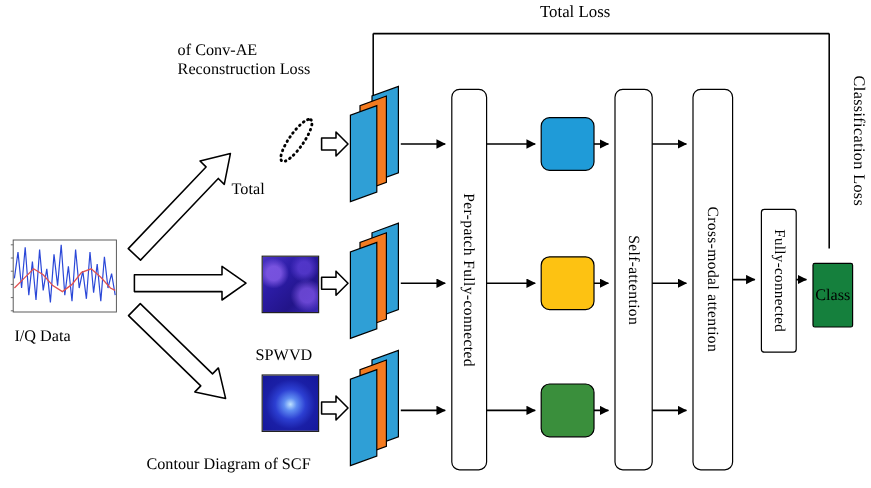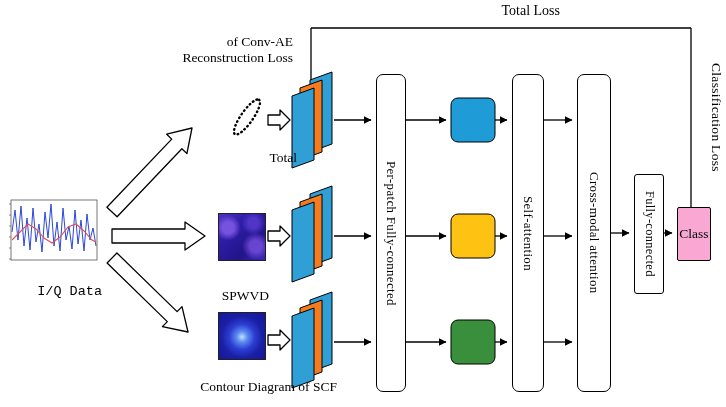--- a/index.html
+++ b/index.html
@@ -1,30 +1,30 @@
 <!DOCTYPE html>
 <html><head>
 <meta charset="utf-8">
 <style>
   html,body{margin:0;padding:0;background:#fff;}
   .canvas{
     position:relative;width:726px;height:407px;background:#ffffff;
     font-family:"Liberation Serif",serif;color:#000;overflow:hidden;
   }
   .layer{position:absolute;left:0;top:0;}
-  .label{position:absolute;text-align:right;line-height:1.22;font-size:13.5px;}
+  .label{position:absolute;text-align:left;line-height:1.22;font-size:13.5px;}
   .vbox{
     position:absolute;border:1.3px solid #000;border-radius:7px;background:#fff;
     display:flex;align-items:center;justify-content:center;
     writing-mode:vertical-rl;text-orientation:mixed;
     font-size:13px;letter-spacing:0.3px;
   }
   .hbox{
-    position:absolute;border:1.3px solid #000;border-radius:2px;background:#f9a8d4;
-    display:flex;align-items:center;justify-content:center;font-size:13.5px;
+    position:absolute;border:1.3px solid #000;border-radius:2px;background:#15803d;
+    display:flex;align-items:center;justify-content:center;font-size:13.5px;margin-top:12px;
   }
   .vtext{
     position:absolute;writing-mode:vertical-rl;text-orientation:mixed;
     font-size:13.5px;letter-spacing:0.3px;text-align:center;
   }
   .thumb{position:absolute;border:1px solid #222;}
   .spwvd-img{
     background:
       radial-gradient(circle at 20% 30%, rgba(130,90,230,0.85) 0 12%, rgba(130,90,230,0) 26%),
       radial-gradient(circle at 80% 70%, rgba(120,80,225,0.8) 0 12%, rgba(120,80,225,0) 28%),
@@ -133,21 +133,21 @@
 
   <div class="label" style="left:148px;top:34px;width:145px;">
     <div>of Conv-AE</div>
     <div>Reconstruction Loss</div>
   </div>
 
   <div class="label" style="left:193px;top:150px;width:104px;">
     <div>Total</div>
   </div>
 
-  <div class="label" style="left:12px;top:284px;width:90px;font-family:Liberation Mono, monospace;">I/Q Data</div>
+  <div class="label" style="left:12px;top:272px;width:90px;">I/Q Data</div>
 
   <div class="label" style="left:213px;top:264px;width:56px;margin-top:24px;">SPWVD</div>
 
   <div class="label" style="left:122px;top:379px;width:215px;">Contour Diagram of SCF</div>
 
   <div class="vbox" style="left:376px;top:74px;width:28px;height:316px;">Per-patch Fully-connected</div>
 
   <div class="vbox" style="left:512px;top:74px;width:30px;height:316px;">Self-attention</div>
 
   <div class="vbox" style="left:577px;top:74px;width:32px;height:316px;">Cross-modal attention</div>

